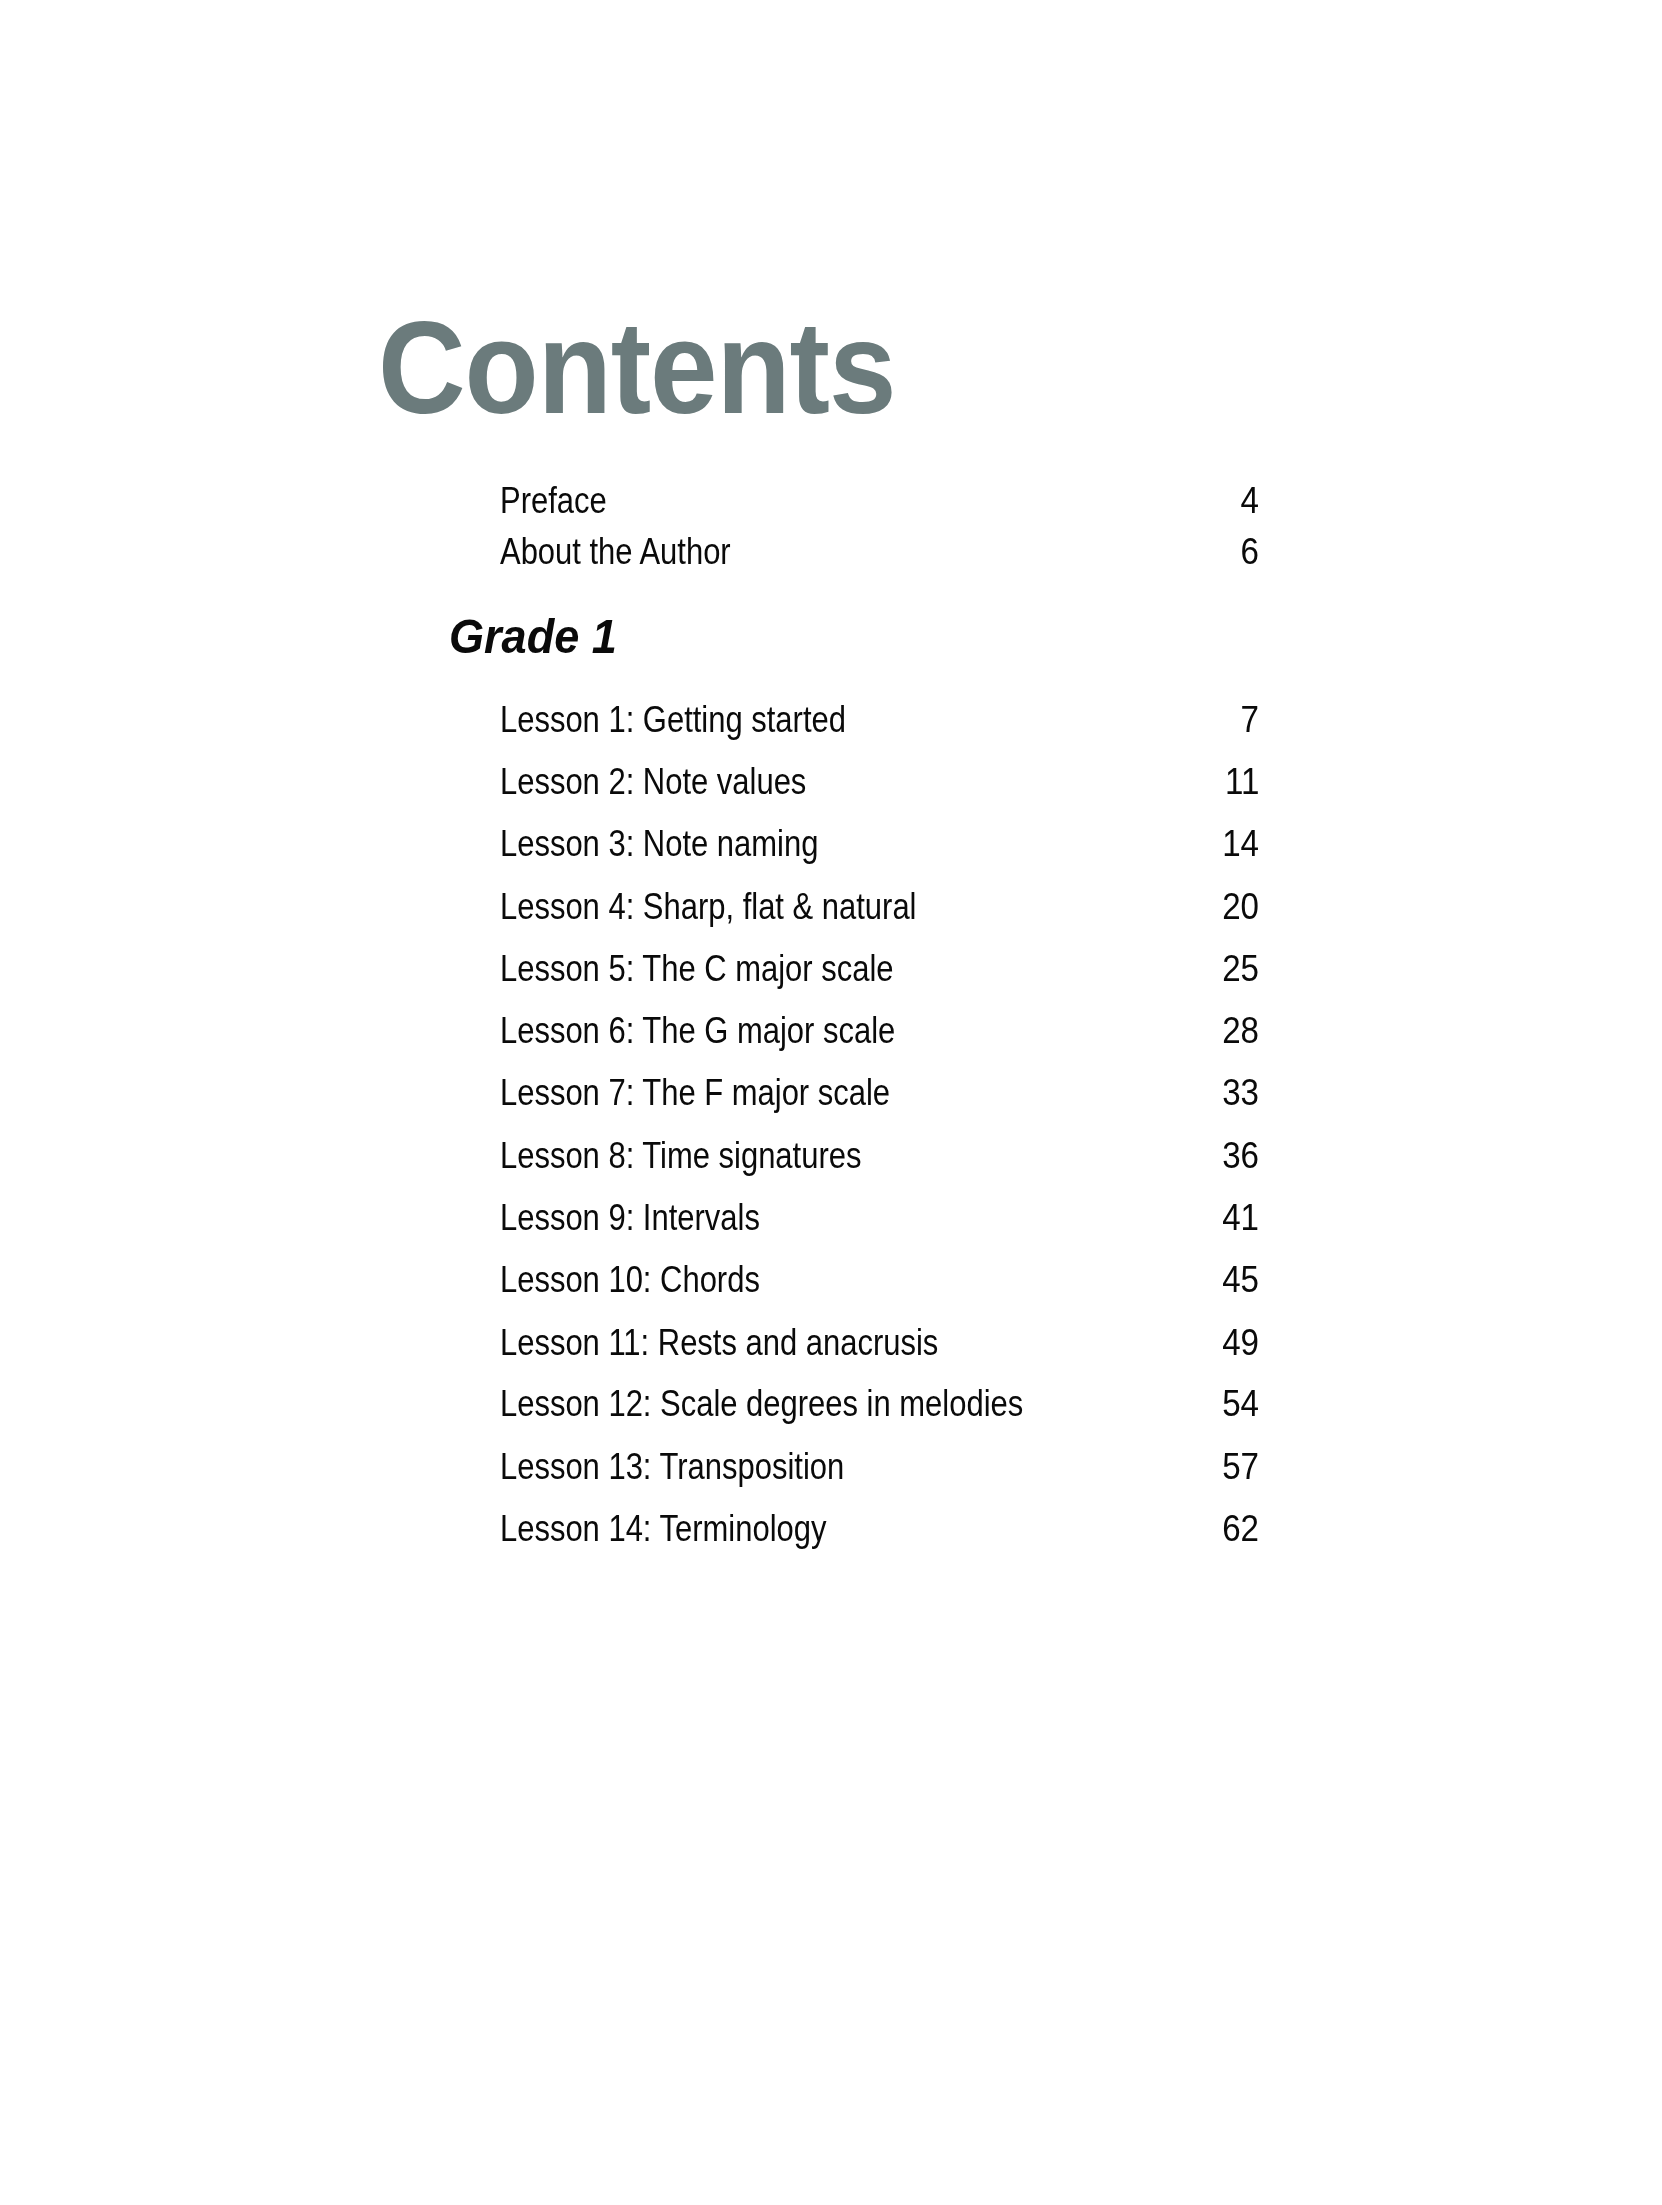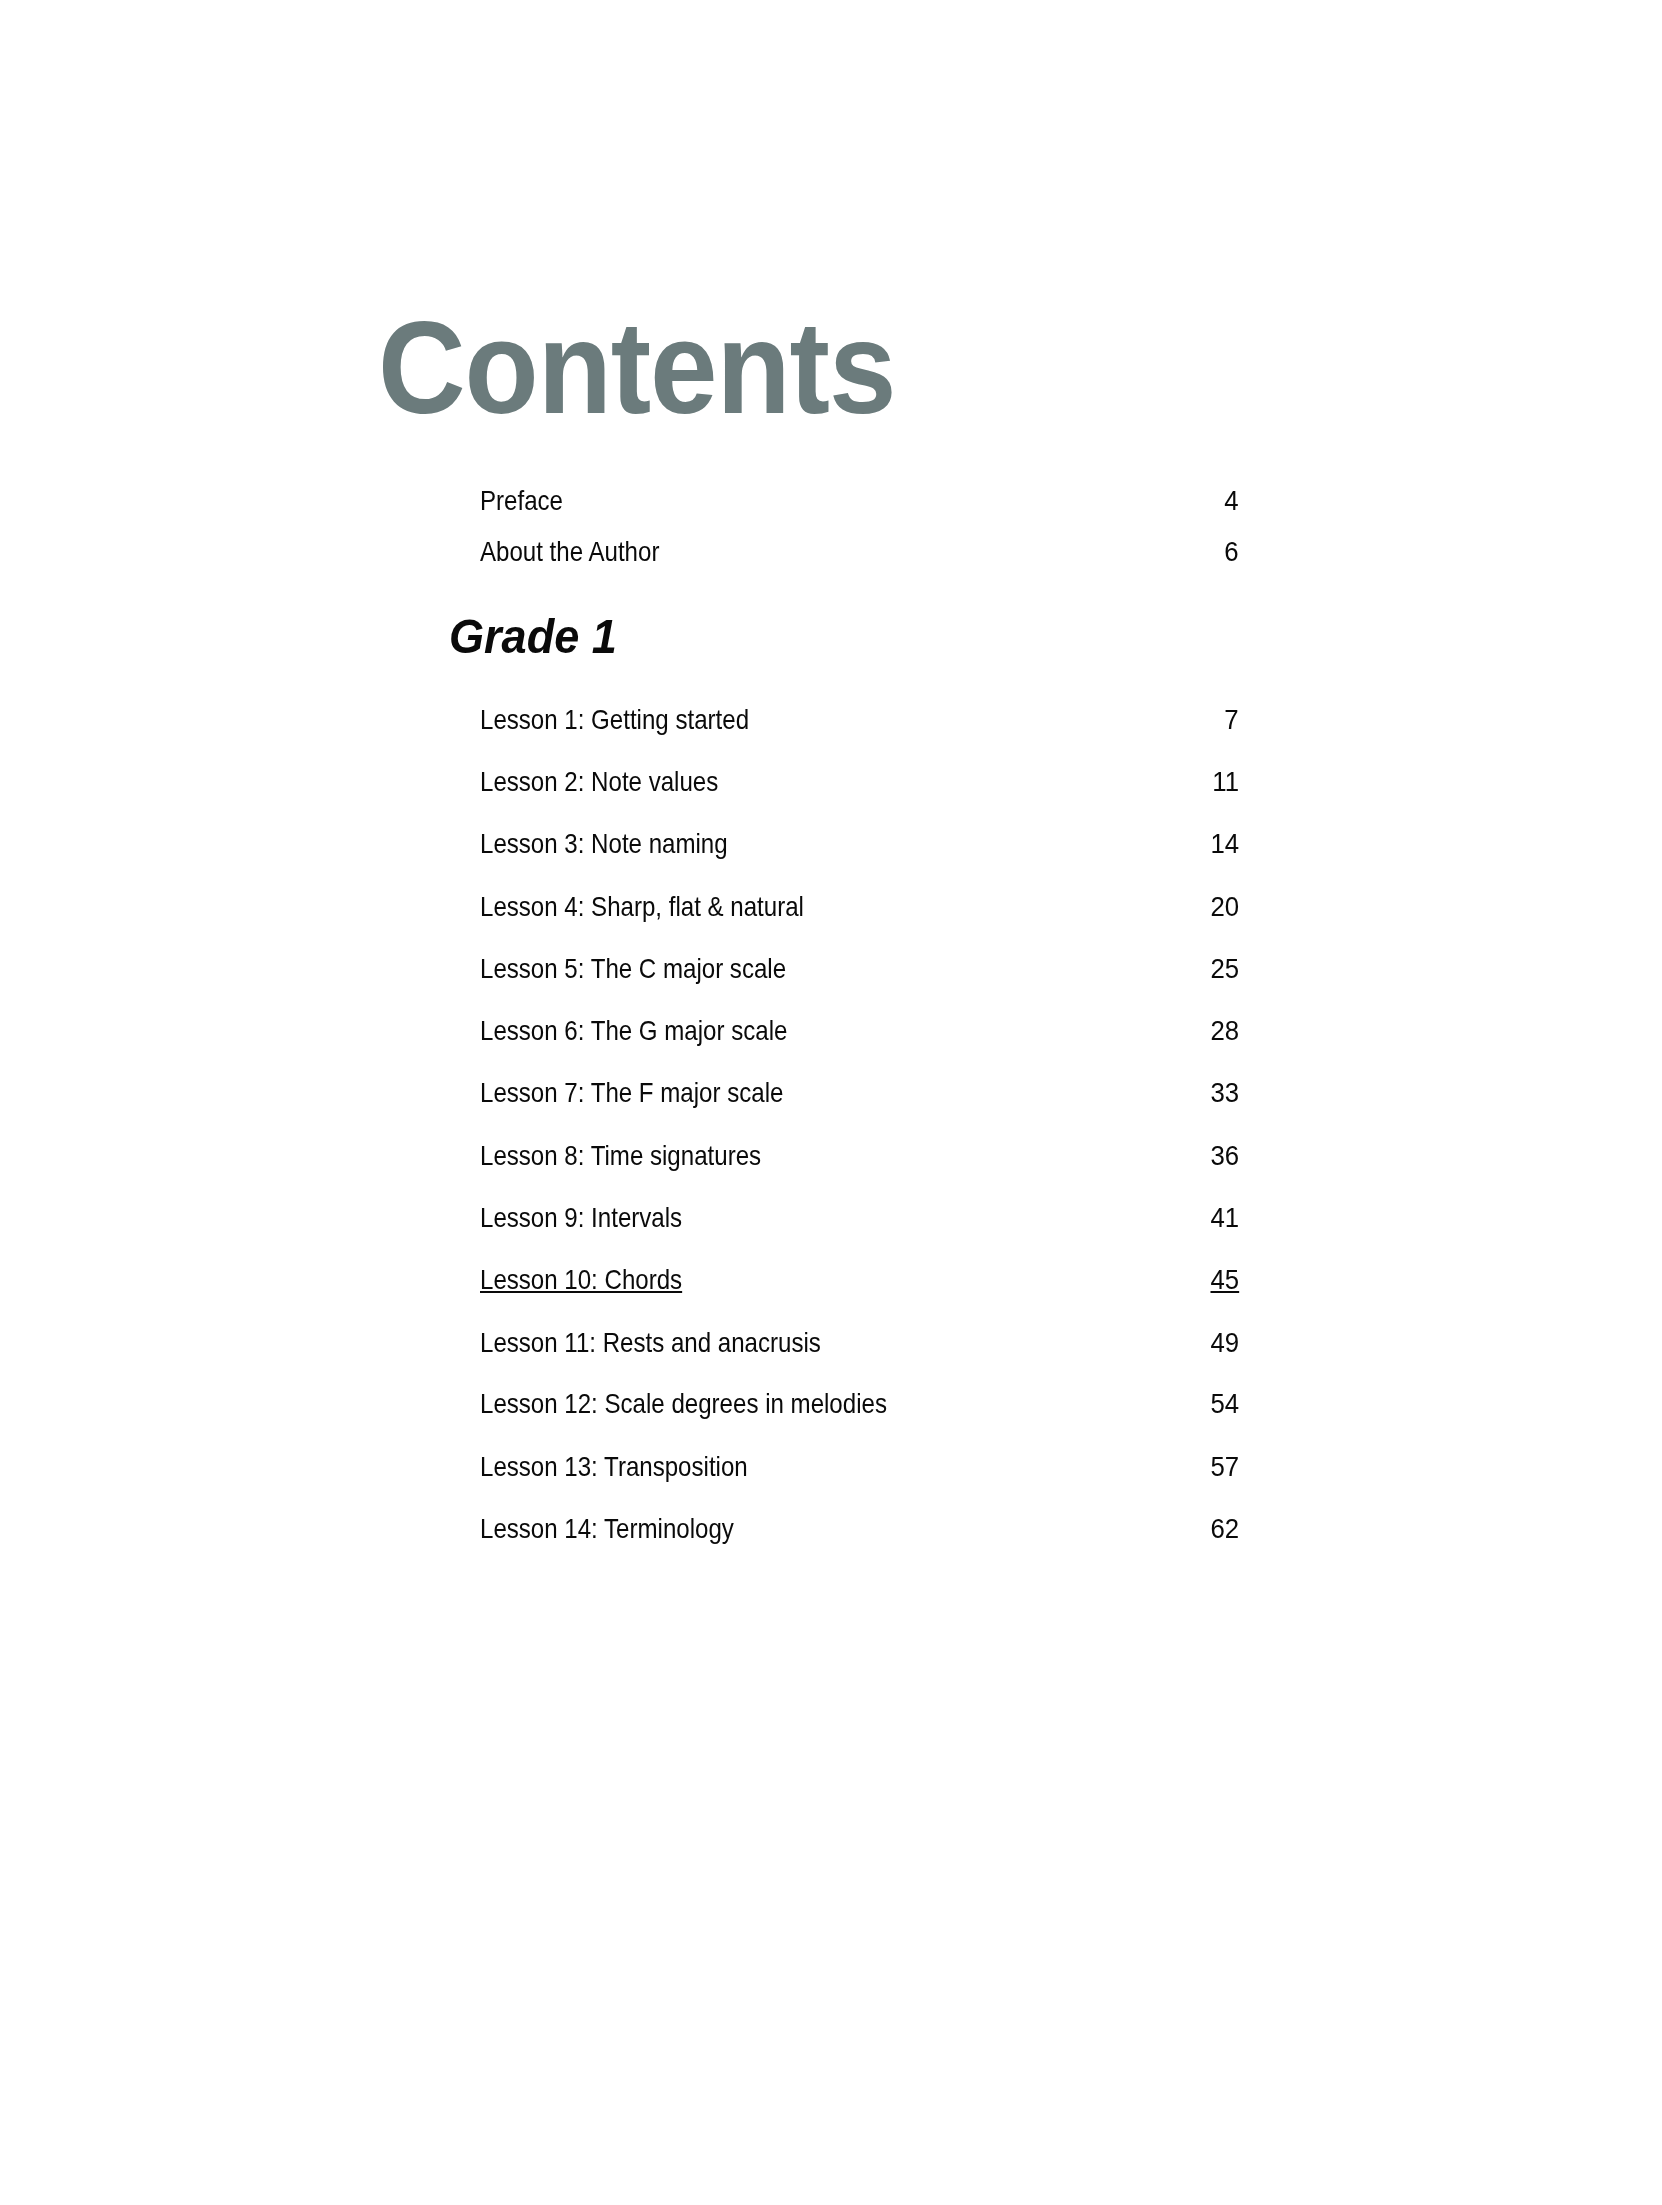--- a/index.html
+++ b/index.html
@@ -25,27 +25,27 @@
       font-size: 132px;
       line-height: 159px;
       color: #6b7b7c;
       letter-spacing: -1.2px;
       transform: scaleX(0.92);
       transform-origin: left center;
       white-space: nowrap;
     }
     .toc-row {
       position: absolute;
-      left: 480px;
+      left: 500px;
       width: 759px;
       height: 49px;
       display: flex;
       align-items: center;
       justify-content: space-between;
-      font-size: 28px;
+      font-size: 36px;
       line-height: 49px;
       white-space: nowrap;
     }
     .toc-label {
       display: inline-block;
       transform: scaleX(0.86);
       transform-origin: left center;
     }
     .toc-page {
       display: inline-block;
@@ -114,21 +114,21 @@
   <span class="toc-page">33</span>
 </div>
 <div class="toc-row" style="top:1131px;">
   <span class="toc-label">Lesson 8: Time signatures</span>
   <span class="toc-page">36</span>
 </div>
 <div class="toc-row" style="top:1193px;align-items:flex-end;">
   <span class="toc-label">Lesson 9: Intervals</span>
   <span class="toc-page">41</span>
 </div>
-<div class="toc-row" style="top:1255px;text-decoration:underline;">
+<div class="toc-row" style="top:1255px;">
   <span class="toc-label">Lesson 10: Chords</span>
   <span class="toc-page">45</span>
 </div>
 <div class="toc-row" style="top:1318px;align-items:flex-end;">
   <span class="toc-label">Lesson 11: Rests and anacrusis</span>
   <span class="toc-page">49</span>
 </div>
 <div class="toc-row" style="top:1379px;">
   <span class="toc-label">Lesson 12: Scale degrees in melodies</span>
   <span class="toc-page">54</span>

